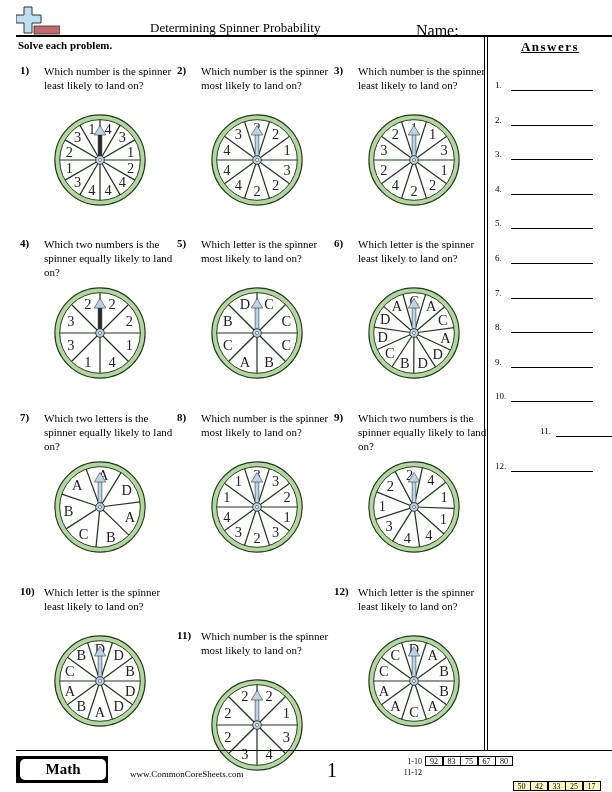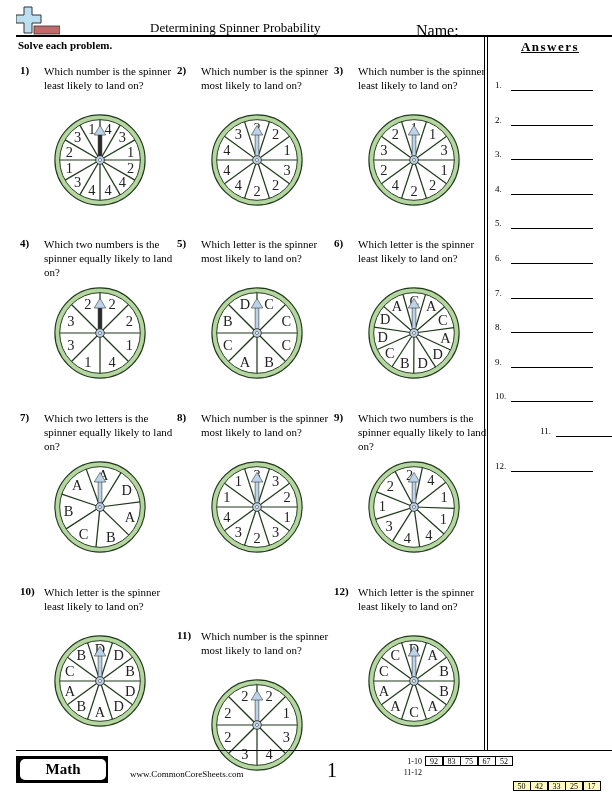--- a/index.html
+++ b/index.html
@@ -494,21 +494,21 @@
 <div class="footer-black"></div>
 <div class="math-pill">Math</div>
 <div class="site">www.CommonCoreSheets.com</div>
 <div class="page-num">1</div>
 <div id="scores">
     <div class="score-label" style="left: 392px; top: 757px;">1-10</div>
     <div class="score-cell" style="left: 425px; top: 756px;">92</div>
     <div class="score-cell" style="left: 442.5px; top: 756px;">83</div>
     <div class="score-cell" style="left: 460px; top: 756px;">75</div>
     <div class="score-cell" style="left: 477.5px; top: 756px;">67</div>
-    <div class="score-cell" style="left: 495px; top: 756px;">52</div>
+    <div class="score-cell" style="left: 495px; top: 756px;">80</div>
     <div class="score-cell shaded" style="left: 512.5px; top: 756px;">50</div>
     <div class="score-cell shaded" style="left: 530px; top: 756px;">42</div>
     <div class="score-cell shaded" style="left: 547.5px; top: 756px;">33</div>
     <div class="score-cell shaded" style="left: 565px; top: 756px;">25</div>
     <div class="score-cell shaded" style="left: 582.5px; top: 756px;">17</div>
     <div class="score-label" style="left: 392px; top: 768px;">11-12</div>
     <div class="score-cell shaded" style="left: 425px; top: 767px;">8</div>
     <div class="score-cell shaded" style="left: 442.5px; top: 767px;">0</div>
   </div>
 

